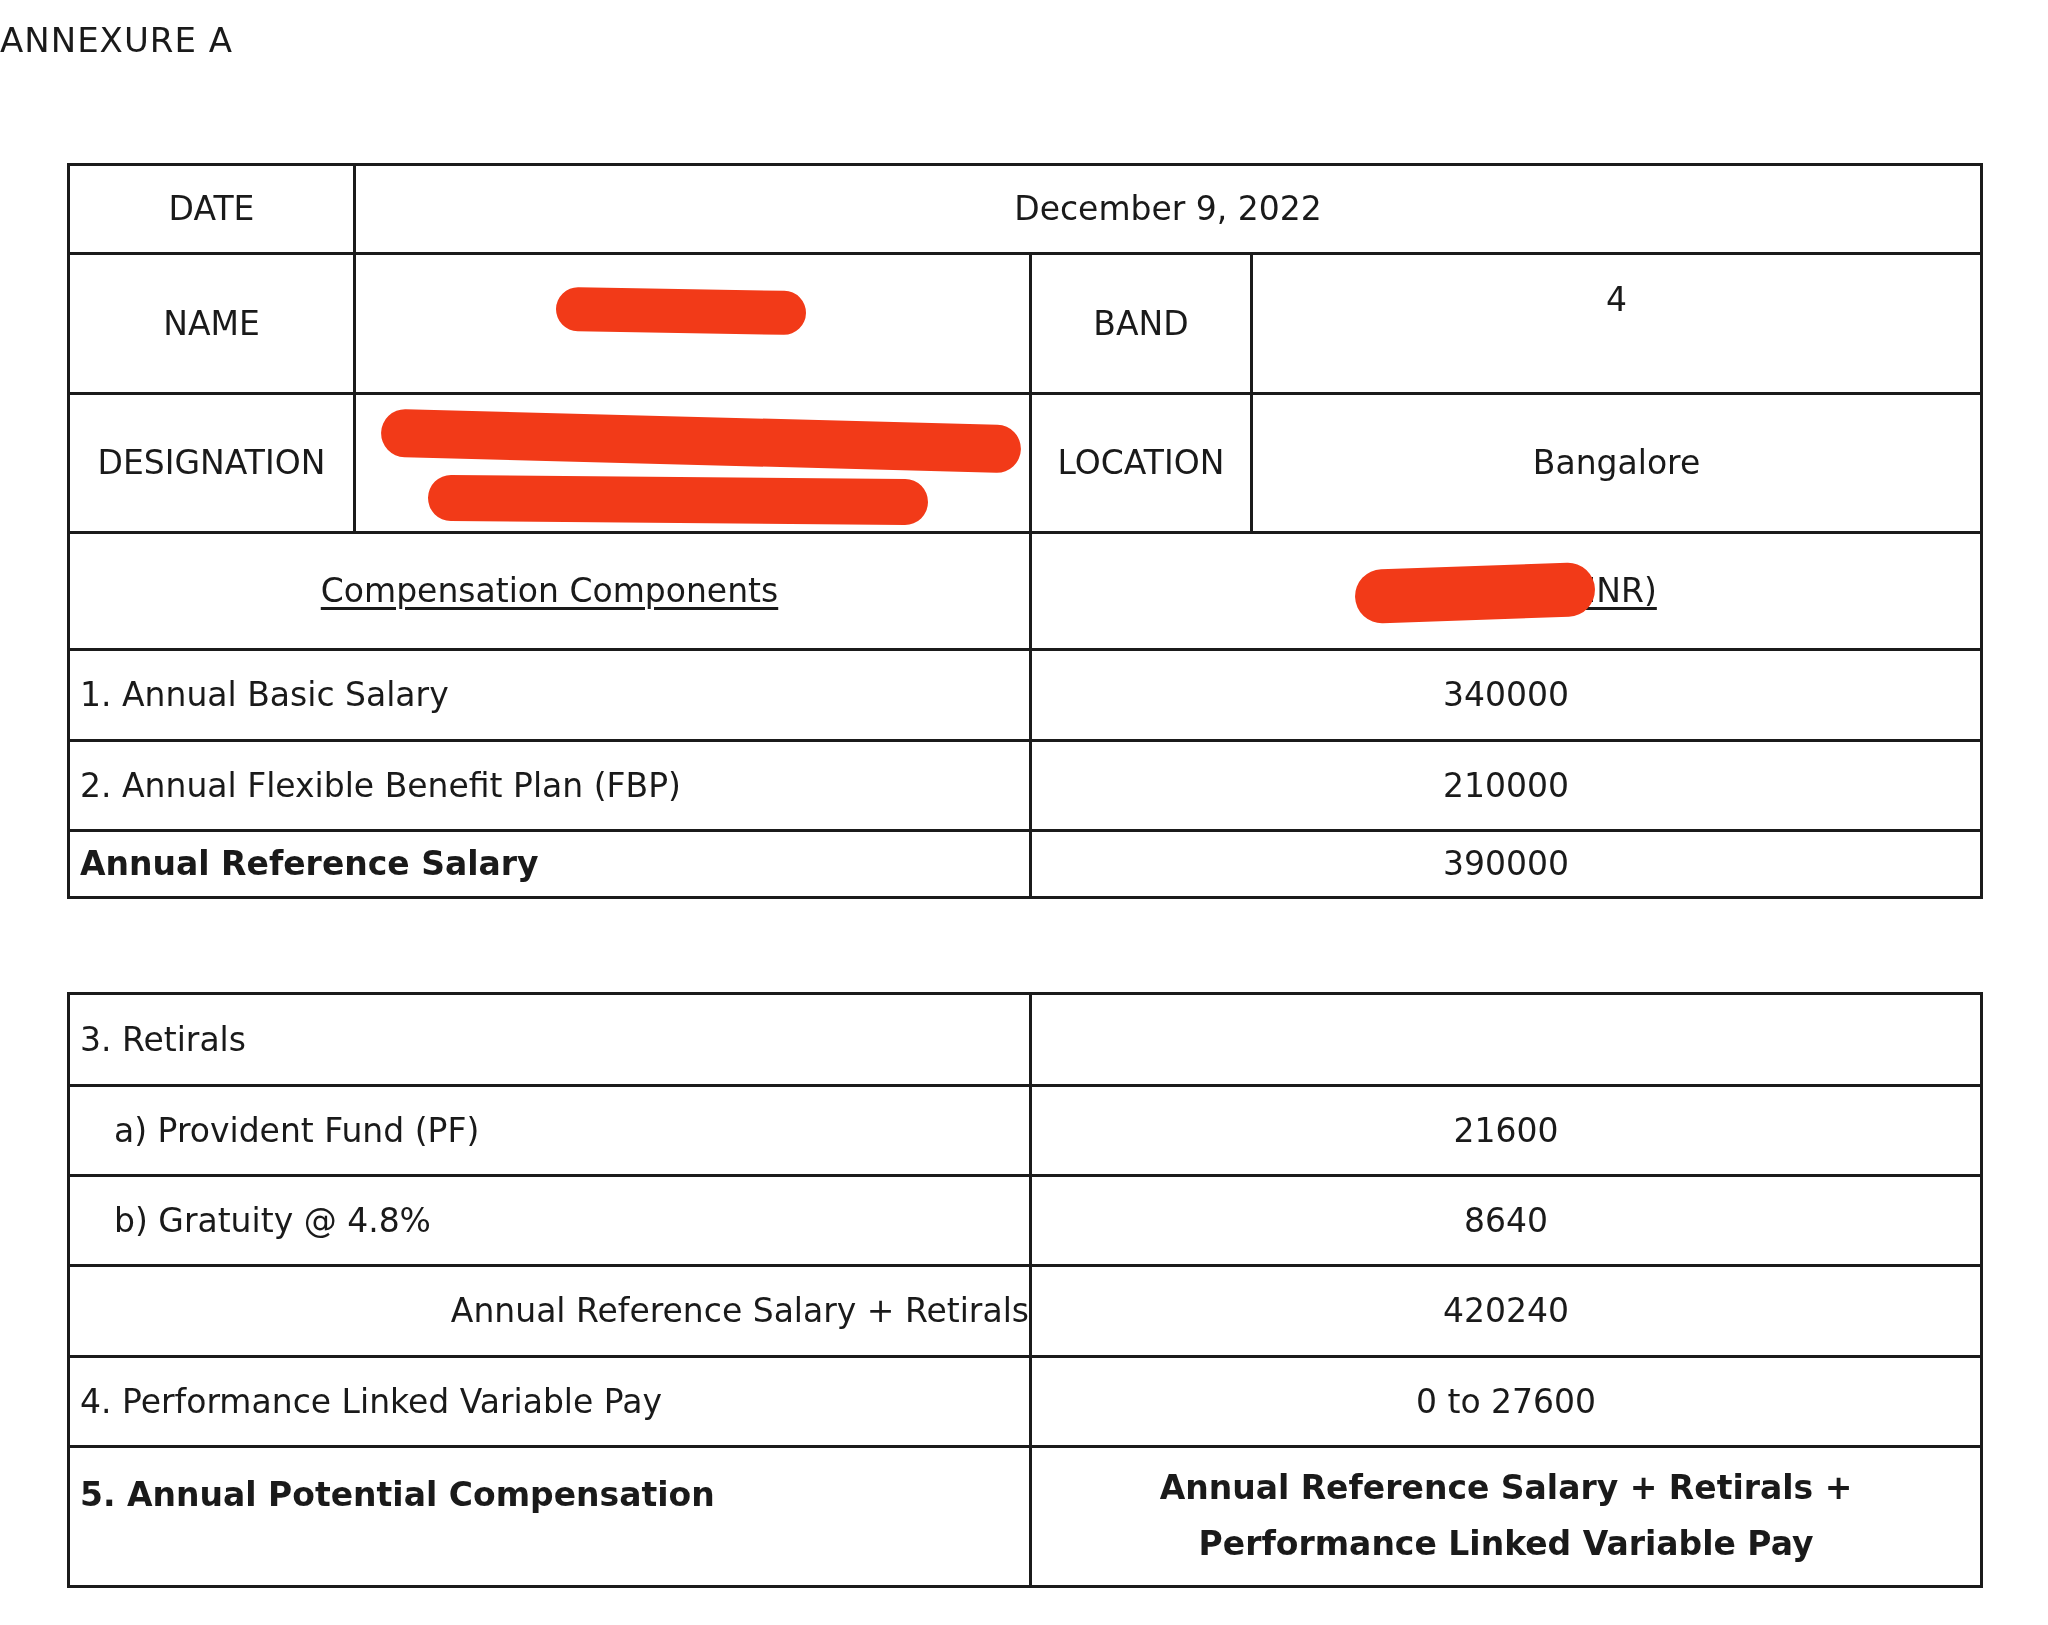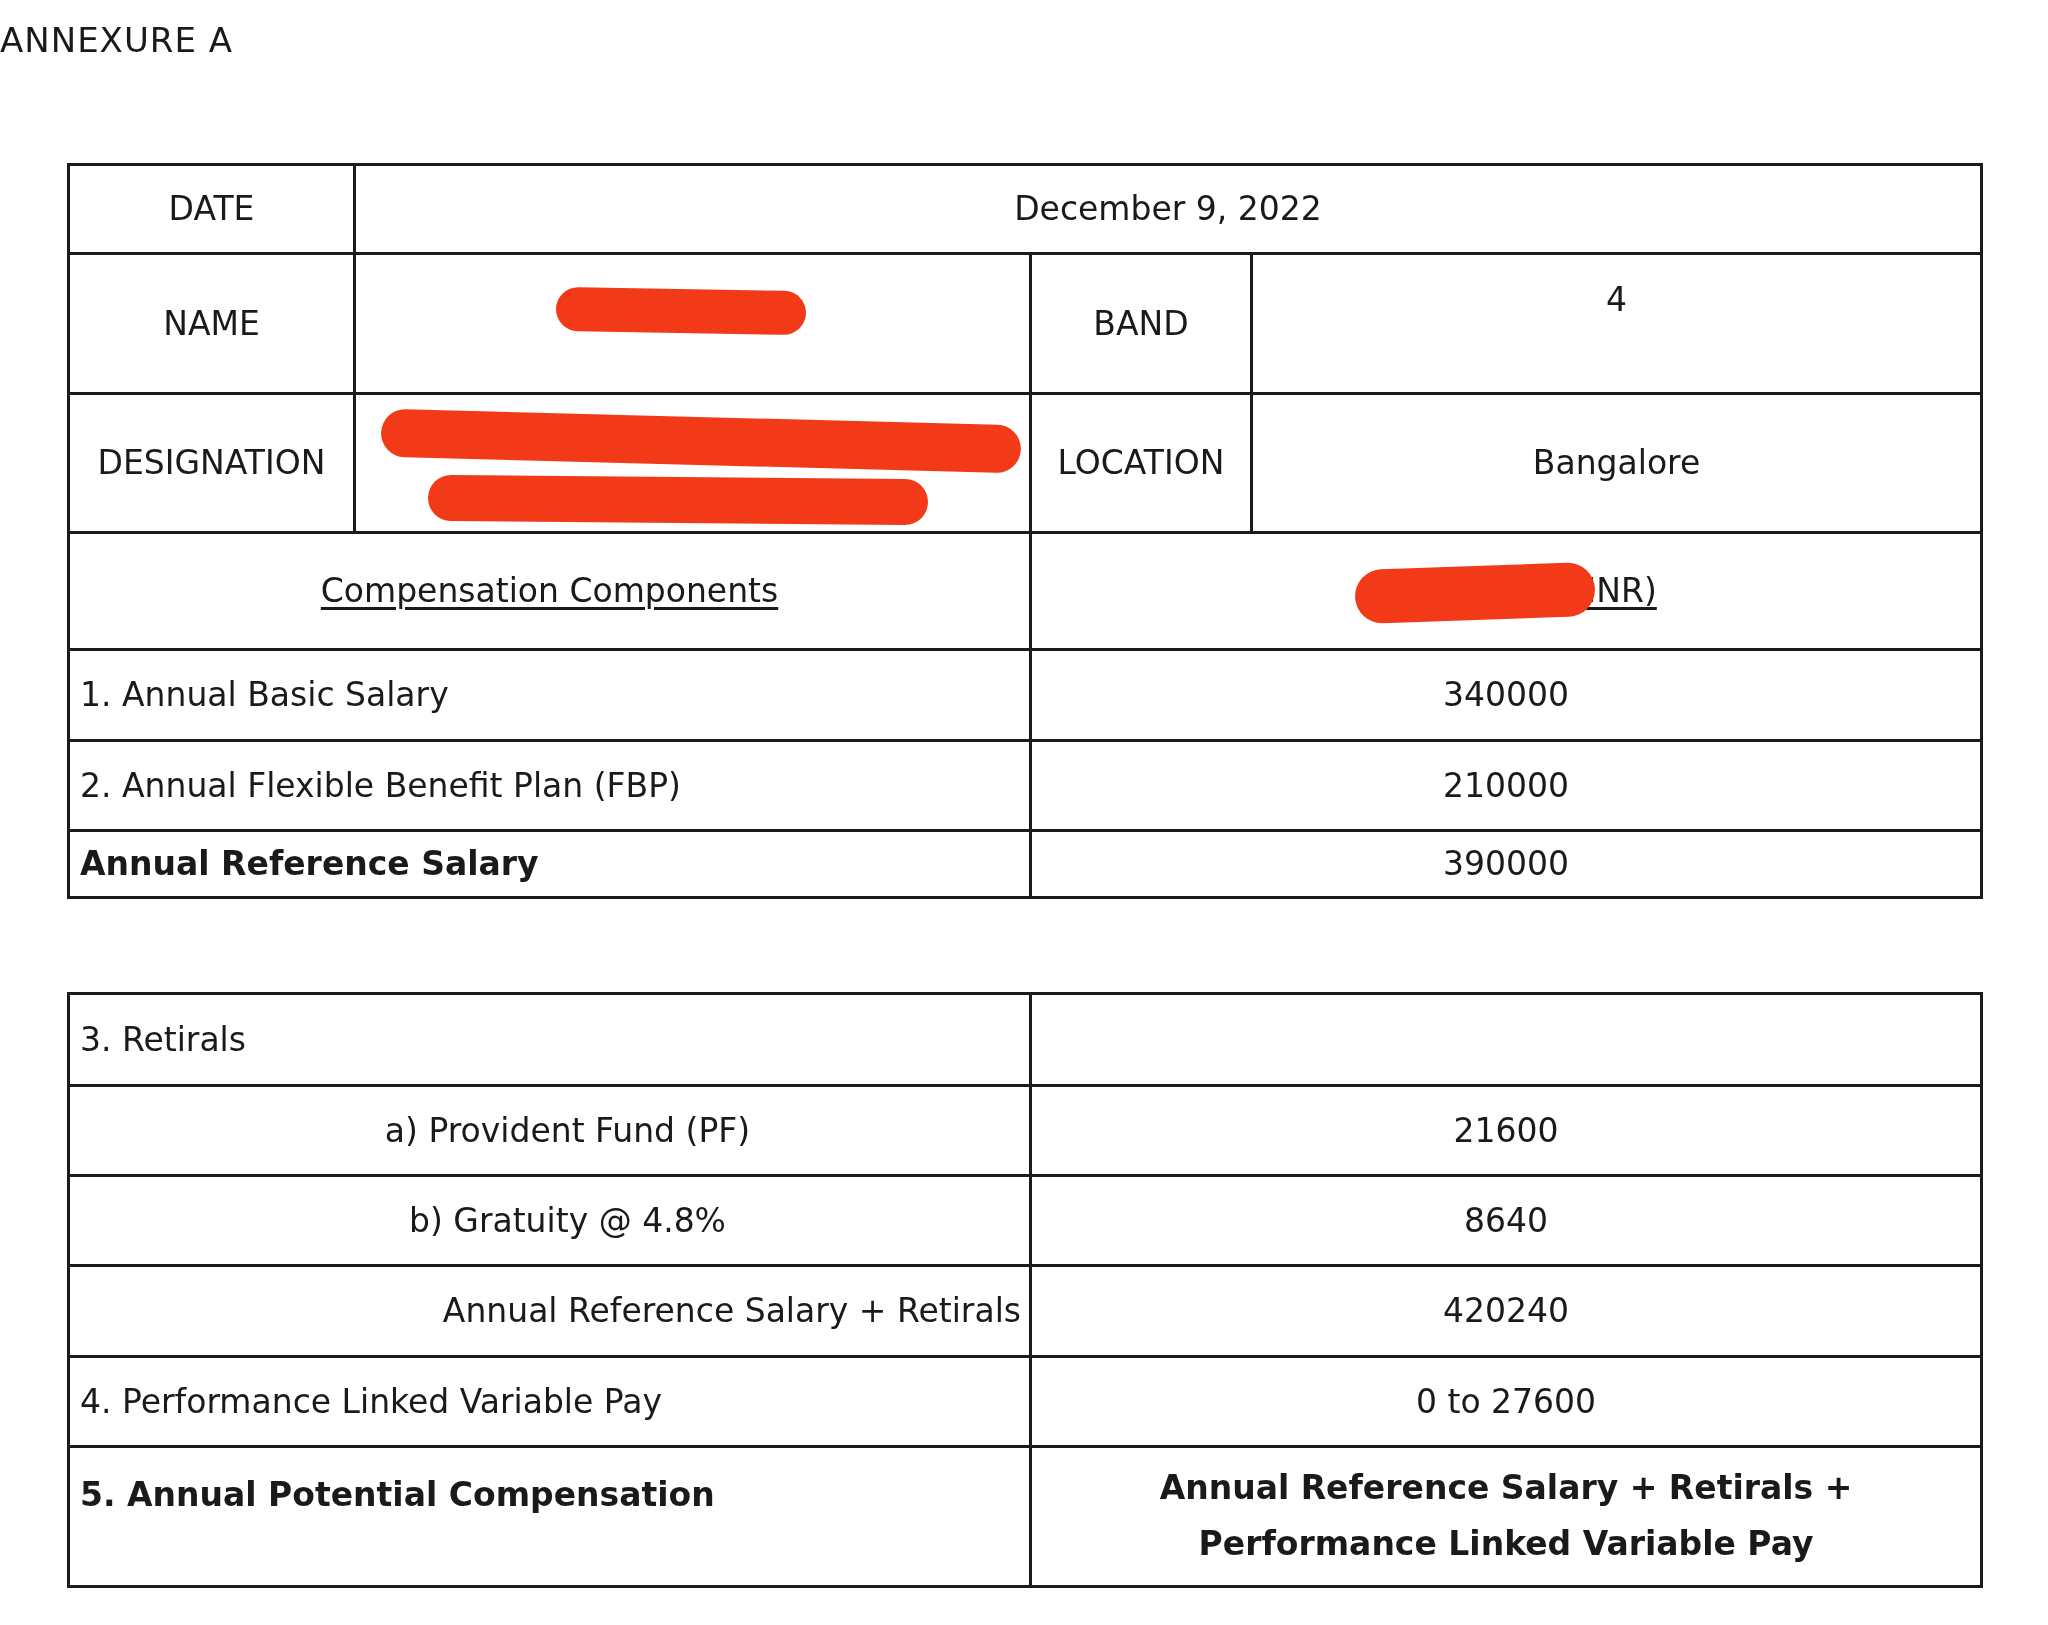--- a/index.html
+++ b/index.html
@@ -26,32 +26,32 @@
     }
     table.grid {
       position: absolute;
       left: 67px;
       width: 1913px;
       border-collapse: collapse;
       table-layout: fixed;
     }
     table.grid td {
       border: 3px solid #1b1b1b;
-      padding: 8px;
+      padding: 0;
       font-size: 33px;
       line-height: 42px;
       vertical-align: middle;
       position: relative;
     }
     #t1 { top: 163px; }
     #t2 { top: 992px; }
 
     .center { text-align: center; }
     .left { text-align: left; padding-left: 10px !important; margin-left: 44px; }
-    .indent { text-align: center; padding-left: 44px !important; }
+    .indent { text-align: left; padding-left: 44px !important; }
     .indent-sm { text-align: right; padding-left: 20px !important; }
     .bold { font-weight: bold; }
     .ul { text-decoration: underline; text-underline-offset: 5px; }
 
     .redact {
       position: absolute;
       background: #f23a18;
       border-radius: 40px;
     }
   </style>

